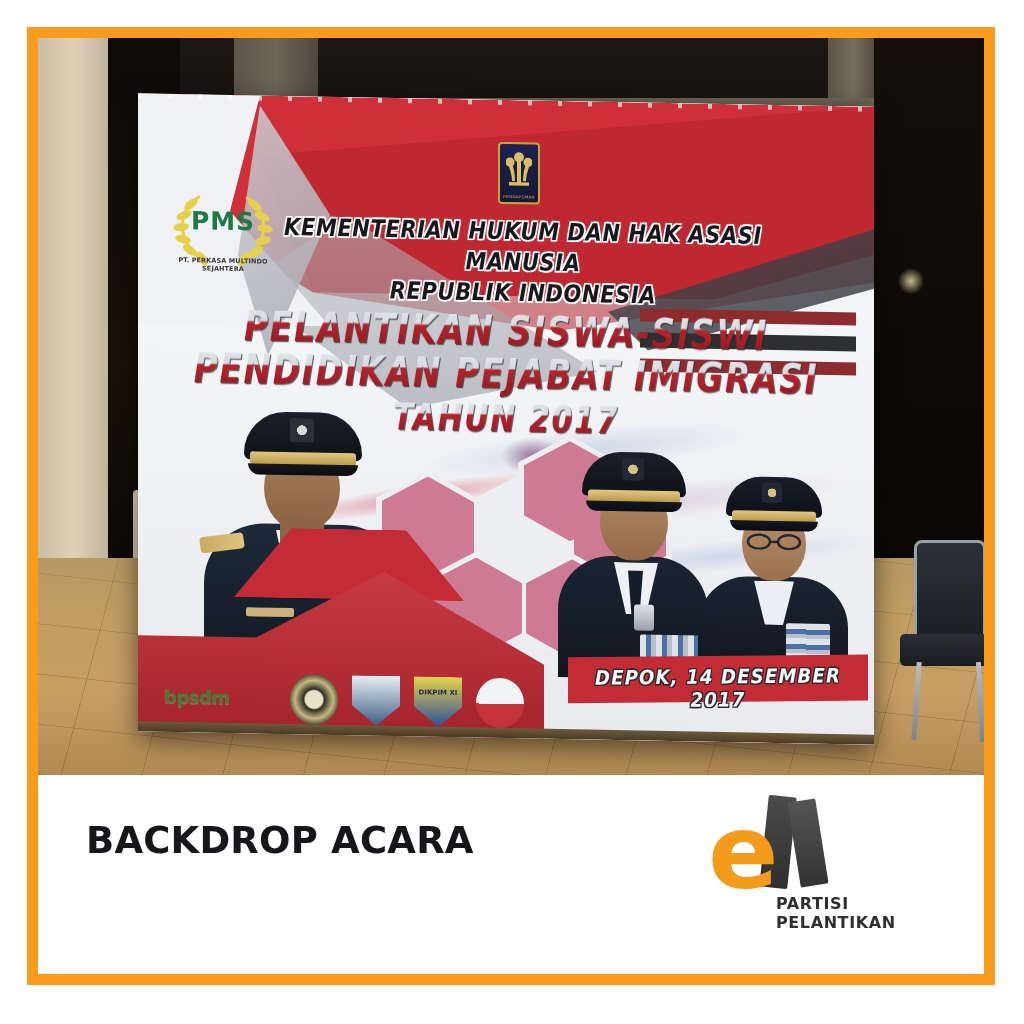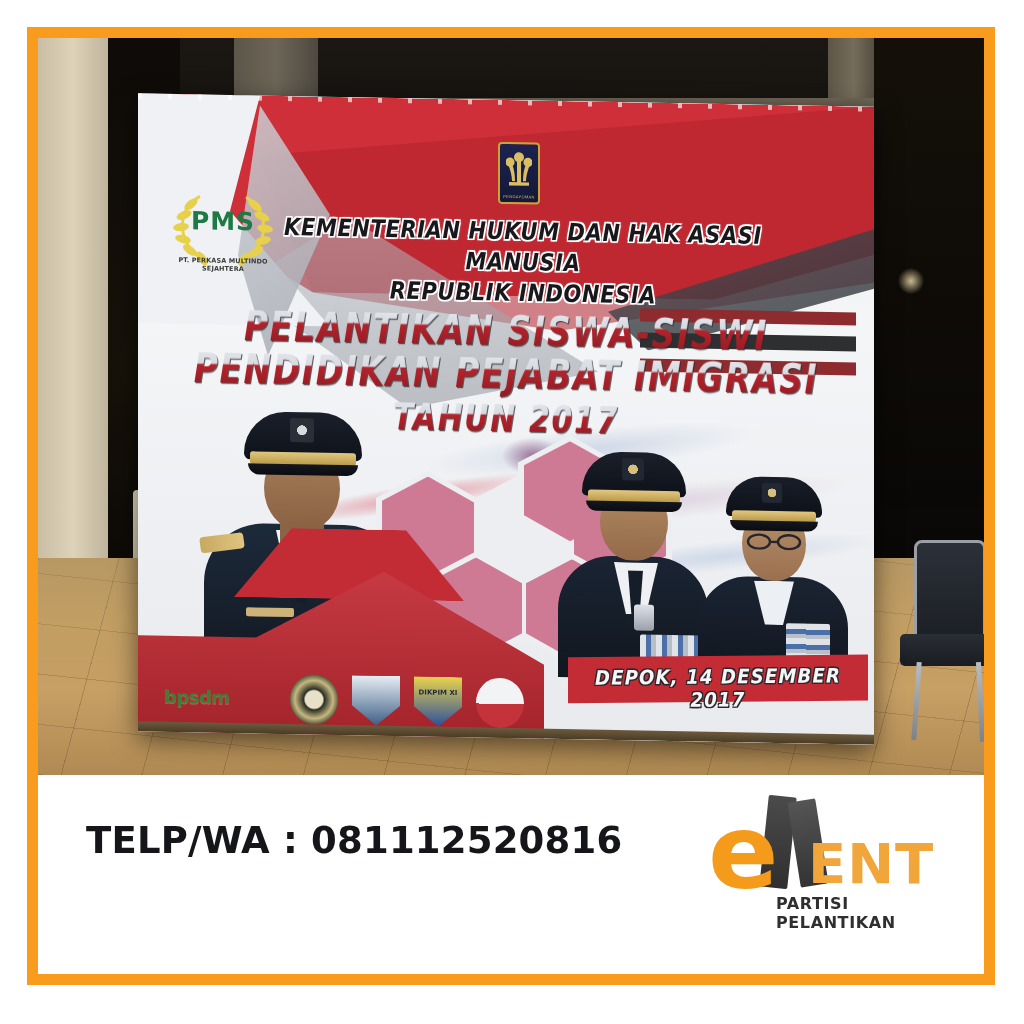--- a/index.html
+++ b/index.html
@@ -450,25 +450,24 @@
         </div>
 
         <div class="banner-grommets"></div>
         <div class="batten"></div>
       </div>
     </div>
   </div>
 
   <div class="caption">
     <div class="cap-text">
-      <div class="cap-line">TELP/WA : 081112520816</div>
+      <div class="cap-line">BACKDROP ACARA</div>
     </div>
 
     <div class="evlogo">
       <div class="ev-panel1"></div>
       <div class="ev-panel2"></div>
       <div class="ev-e">e</div>
-      <div class="ev-ent">ENT</div>
       <div class="ev-sub">PARTISI PELANTIKAN</div>
     </div>
   </div>
 
 </div>
 
 </body></html>

